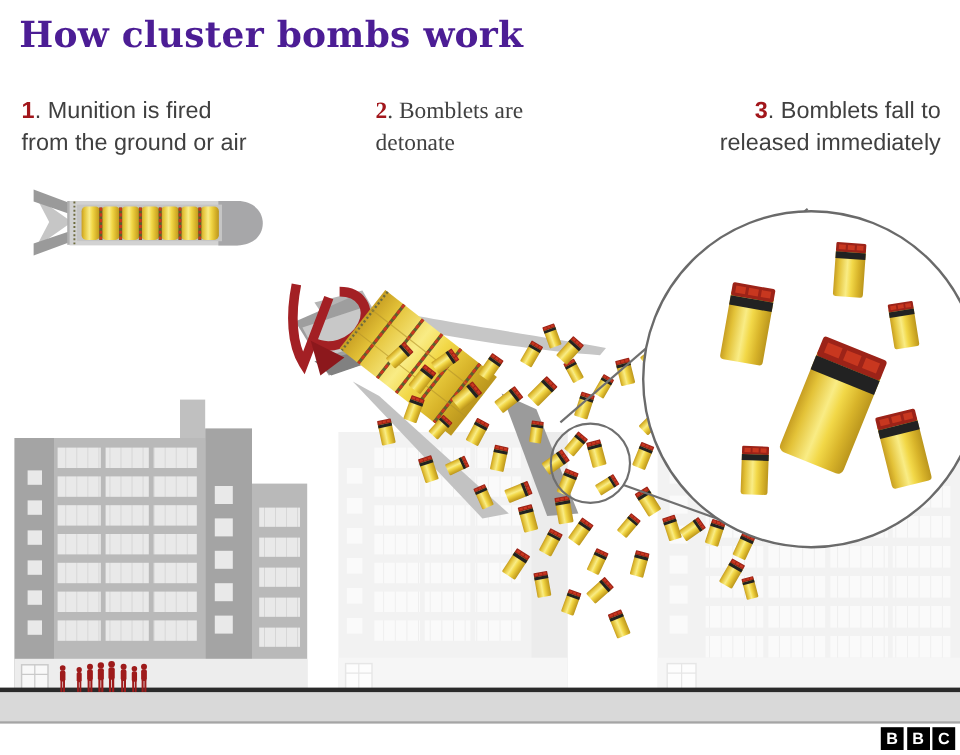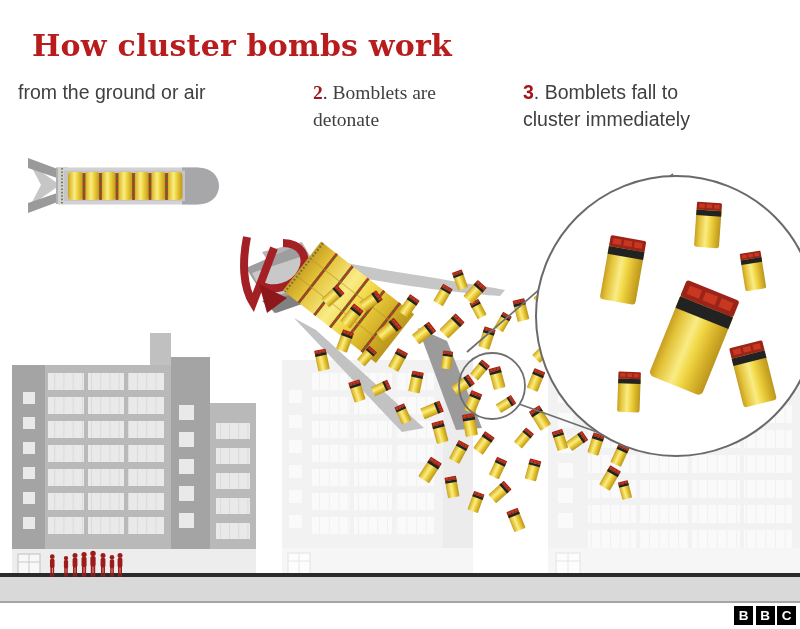--- a/index.html
+++ b/index.html
@@ -1,26 +1,26 @@
 <!DOCTYPE html>
 <html><head>
 <meta charset="utf-8">
 <style>
   html,body{margin:0;padding:0;background:#fff;}
   .canvas{position:relative;width:800px;height:629px;background:#ffffff;overflow:hidden;
           font-family:"Liberation Sans",sans-serif;}
   .canvas svg.illo{position:absolute;left:0;top:0;z-index:1;}
-  .page-title{position:absolute;left:16px;top:12px;margin:16px;z-index:3;
+  .page-title{position:absolute;left:16px;top:12px;margin:0;z-index:3;
           font-family:"DejaVu Serif","Liberation Serif",serif;
-          font-size:30px;font-weight:700;color:#b91c1c;letter-spacing:.2px;}
+          font-size:30px;font-weight:700;color:#4c1d95;letter-spacing:.2px;}
   .step{position:absolute;top:79px;z-index:3;font-size:19.5px;line-height:27px;color:#404040;}
   .step .num{color:#a2161b;font-weight:700;}
   .step-1{left:18px;width:218px;}
   .step-2{left:313px;width:170px;font-family:Liberation Serif, serif;}
-  .step-3{left:523px;width:215px;}
+  .step-3{left:569px;width:215px;text-align:right;}
   .bbc-logo{position:absolute;right:4px;bottom:4px;z-index:3;display:flex;gap:2.5px;}
   .bbc-logo .sq{width:19px;height:19px;background:#000;color:#fff;display:flex;
           align-items:center;justify-content:center;font-weight:700;font-size:13.5px;
           font-family:"Liberation Sans",sans-serif;}
 </style>
 </head>
 <body>
 
 <div class="canvas">
 
@@ -362,31 +362,32 @@
         <use href="#bomblet" xlink:href="#bomblet" transform="translate(753,271) rotate(-9) scale(1.05) translate(-10,-18)"></use>
         <use href="#bomblet" xlink:href="#bomblet" transform="translate(694,338) rotate(22) scale(2.85) translate(-10,-18)"></use>
         <use href="#bomblet" xlink:href="#bomblet" transform="translate(753,374) rotate(-14) scale(1.7) translate(-10,-18)"></use>
         <use href="#bomblet" xlink:href="#bomblet" transform="translate(629,392) rotate(2) scale(1.12) translate(-10,-18)"></use>
       </g>
   </svg>
 
   <h1 class="page-title">How cluster bombs work</h1>
 
   <div class="step step-1">
+    <div><span class="num">1</span><span>. Munition is fired</span></div>
     <div>from the ground or air</div>
   </div>
 
   <div class="step step-2">
     <div><span class="num">2</span><span>. Bomblets are</span></div>
     <div>detonate</div>
   </div>
 
   <div class="step step-3">
     <div><span class="num">3</span><span>. Bomblets fall to</span></div>
-    <div>cluster immediately</div>
+    <div>released immediately</div>
   </div>
 
   <div class="bbc-logo">
     <div class="sq">B</div>
     <div class="sq">B</div>
     <div class="sq">C</div>
   </div>
 
 </div>
 

